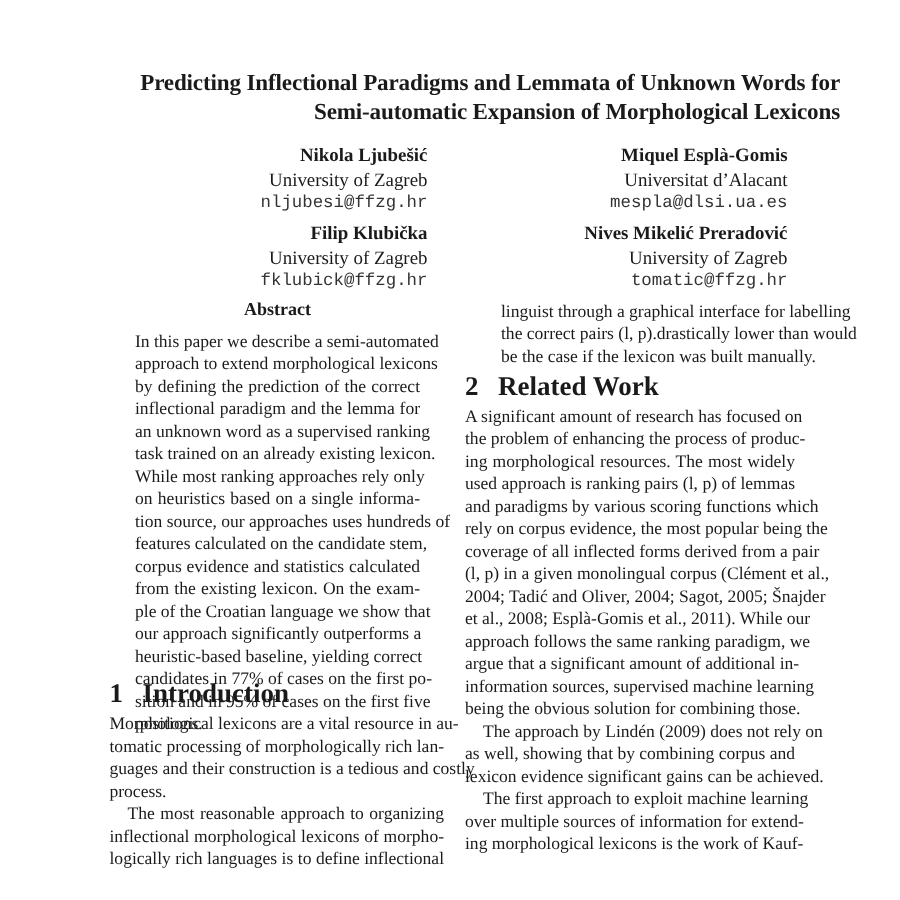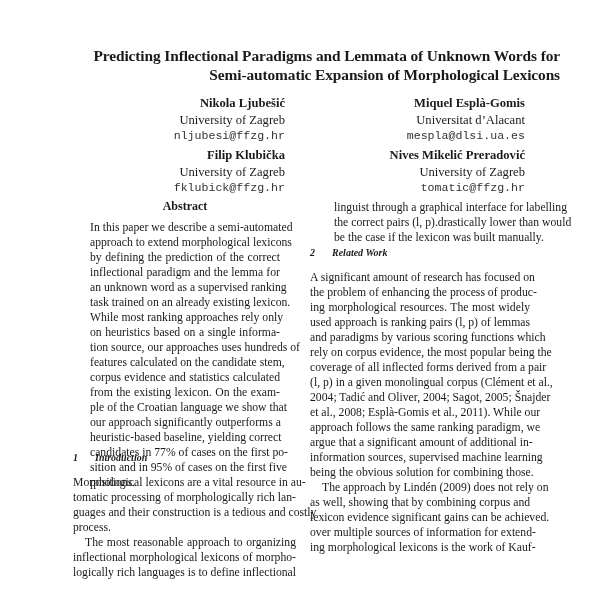--- a/index.html
+++ b/index.html
@@ -32,21 +32,21 @@
     }
     .line { display: block; text-align: justify; text-align-last: justify; white-space: nowrap; }
     .line.last { text-align-last: left; }
 
     .abstract-head {
       position: absolute; left: 90px; width: 190px; top: 199px;
       text-align: center; font-weight: bold; font-size: 12px;
     }
     .abstract { left: 90px; width: 190px; top: 220px; }
     .sec-head {
-      position: absolute; font-weight: bold; font-size: 10px; font-style: italic;
+      position: absolute; font-weight: bold; font-size: 18px;
     }
     .sec-head .num { display: inline-block; width: 22px; }
     .intro-head { left: 73px; top: 452px; }
     .intro { left: 73px; width: 223px; top: 475px; }
     .right1 { left: 310px; width: 220px; top: 200px; margin-left: 24px; }
     .related-head { left: 310px; top: 247px; }
     .right2 { left: 310px; width: 220px; top: 270px; }
   </style>
 </head>
 <body>
@@ -134,17 +134,18 @@
       <span class="line">(l, p) in a given monolingual corpus (Clément et al.,</span>
       <span class="line">2004; Tadić and Oliver, 2004; Sagot, 2005; Šnajder</span>
       <span class="line">et al., 2008; Esplà-Gomis et al., 2011). While our</span>
       <span class="line">approach follows the same ranking paradigm, we</span>
       <span class="line">argue that a significant amount of additional in-</span>
       <span class="line">information sources, supervised machine learning</span>
       <span class="line last">being the obvious solution for combining those.</span>
       <span class="line" style="text-indent: 12px;">The approach by Lindén (2009) does not rely on</span>
       <span class="line">as well, showing that by combining corpus and</span>
       <span class="line last">lexicon evidence significant gains can be achieved.</span>
+      <span class="line" style="text-indent: 12px;">The first approach to exploit machine learning</span>
       <span class="line">over multiple sources of information for extend-</span>
       <span class="line">ing morphological lexicons is the work of Kauf-</span>
     </div>
 
 </div>
 
 </body></html>

